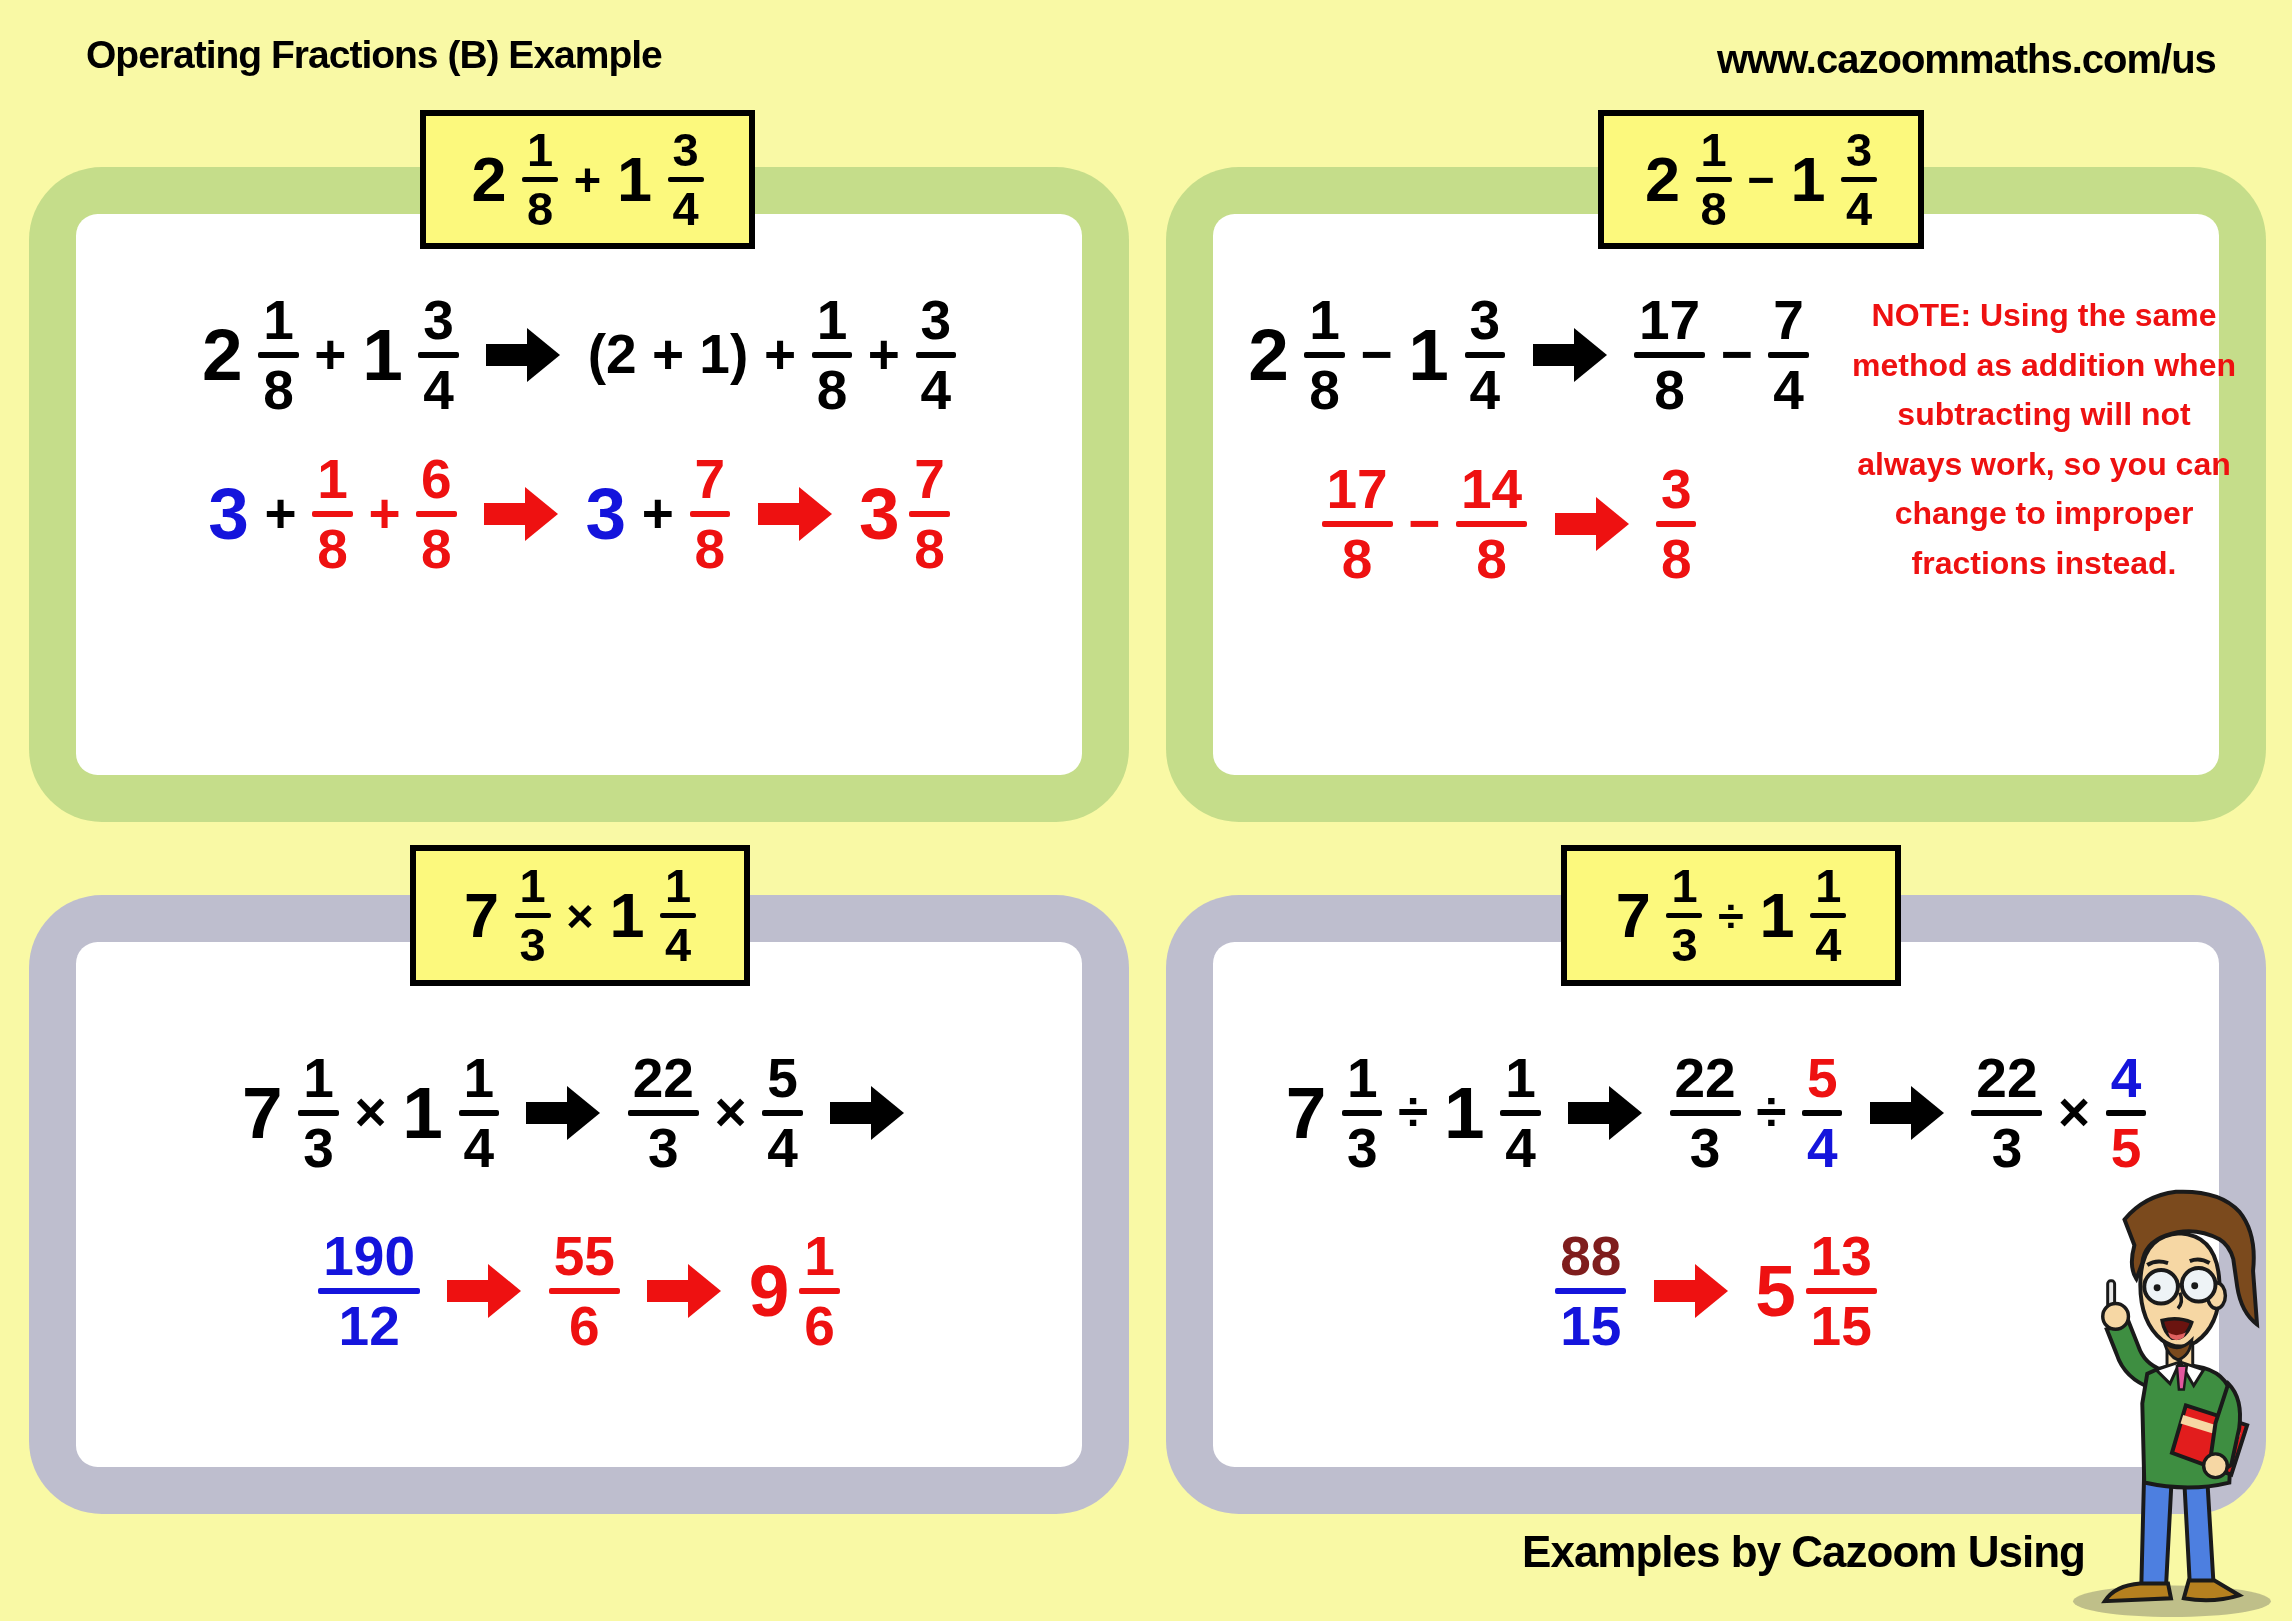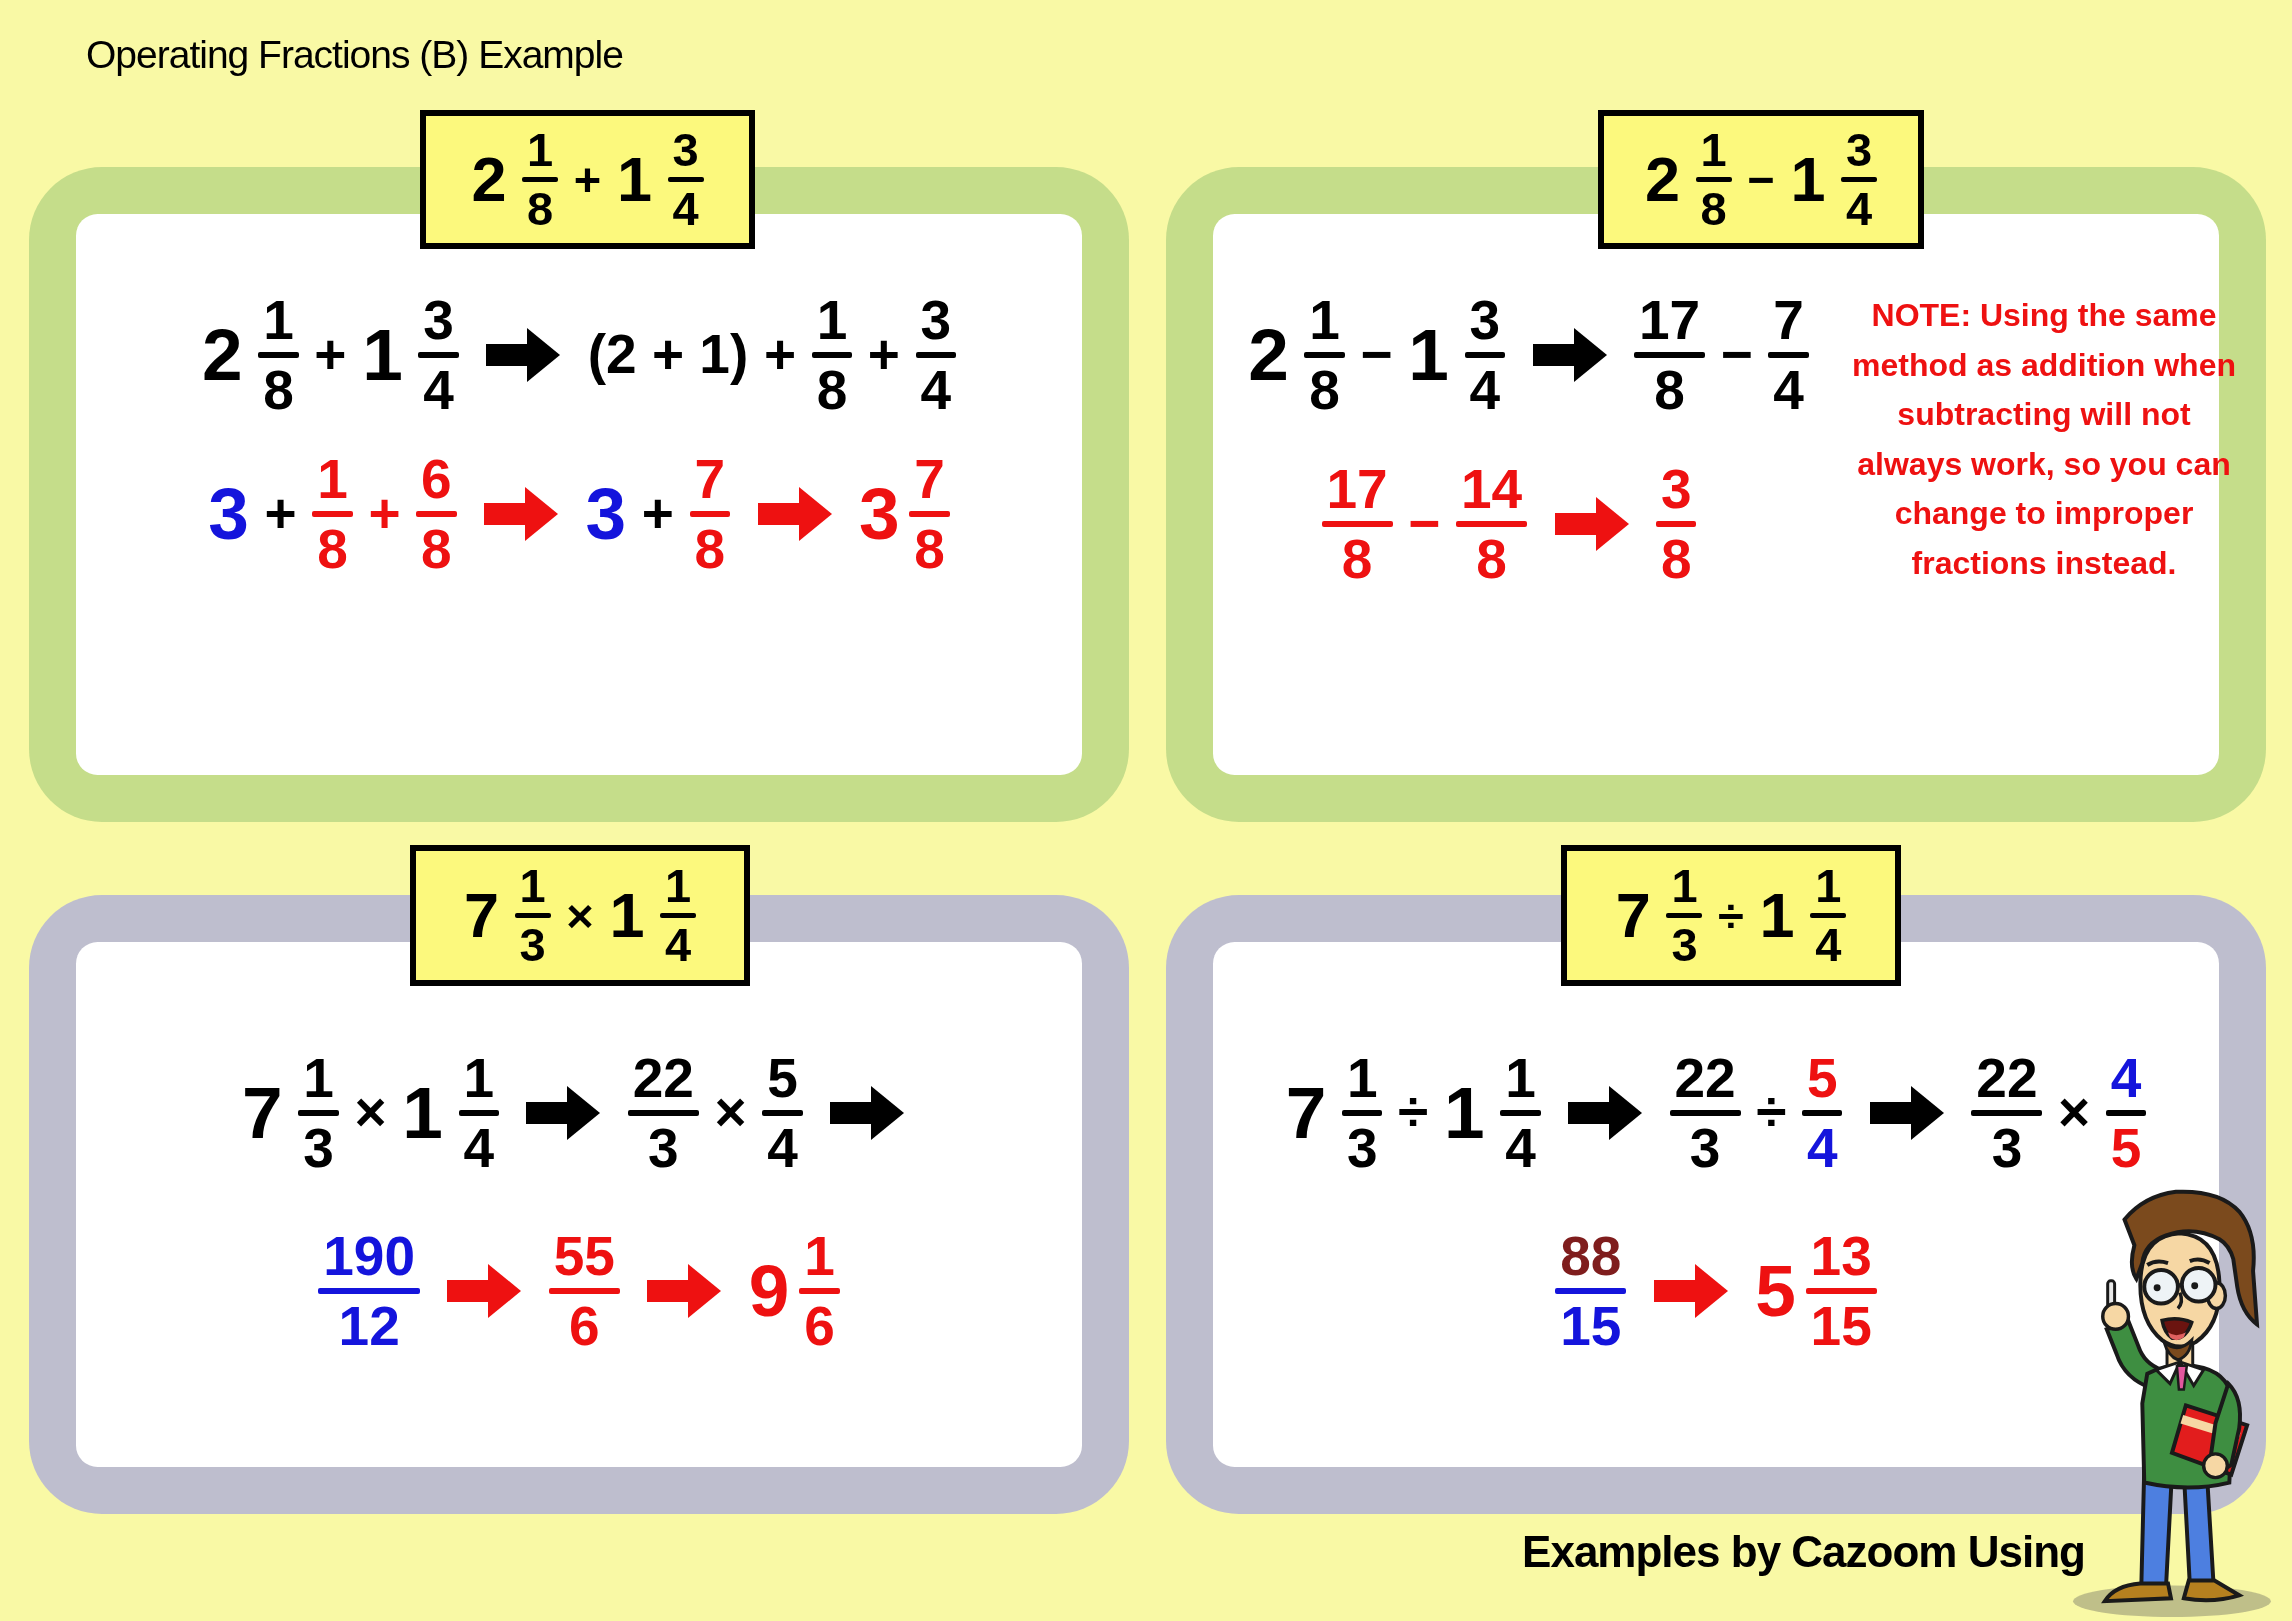--- a/index.html
+++ b/index.html
@@ -1,19 +1,19 @@
 <!DOCTYPE html>
 <html style="--page-bg: #F9F9A5; --panel-bg: #FFFFFF; --green: #C5DD8A; --gray: #BEBECE; --tbox: #FCF97D; --red: #EE1111;"><head>
 <meta charset="utf-8">
 <style>
   html,body{margin:0;padding:0;background:#e8e8e8;}
   .page{position:relative;width:2293px;height:1621px;overflow:hidden;
         background:var(--page-bg,#F9F9A5);
         font-family:"Liberation Sans",sans-serif;color:#000;}
-  .hdr-title{position:absolute;left:86px;top:33px;font-size:39px;font-weight:normal;letter-spacing:-1px;text-align:right;}
+  .hdr-title{position:absolute;left:86px;top:33px;font-size:39px;font-weight:bold;letter-spacing:-1px;text-align:right;}
   .site-url{position:absolute;left:1717px;top:37px;width:549px;font-size:40px;font-weight:bold;letter-spacing:-1px;}
   .panel{position:absolute;border-radius:73px;}
   .panel.green{background:var(--green,#C5DD8A);}
   .panel.gray{background:var(--gray,#BEBECE);}
   .panel .inner{position:absolute;inset:47px;background:var(--panel-bg,#FFFFFF);border-radius:21.6px;}
   .titlebox{position:absolute;background:var(--tbox,#FCF97D);border:6.9px solid #000;z-index:6;}
   .math{display:flex;align-items:center;justify-content:center;gap:15.7px;font-weight:bold;}
   .prow{position:absolute;left:29px;right:29px;}
   .mnum{font-size:73px;line-height:1;}
   .mop{font-size:55px;line-height:1;}
@@ -32,20 +32,21 @@
   .footer-credit{position:absolute;left:1470px;top:1527px;width:667px;text-align:center;
                  font-size:44px;font-weight:bold;letter-spacing:-1px;}
   .mascot{position:absolute;left:2045px;top:1176px;width:248px;height:445px;z-index:9;}
 </style>
 </head>
 <body>
 
 <div class="page">
 
   <div class="hdr-title">Operating Fractions (B) Example</div>
+  <div class="site-url">www.cazoommaths.com/us</div>
 
   <div class="panel green" style="left:29px;top:167px;width:1100px;height:655px;">
     <div class="inner"></div>
     <div class="math prow" style="top:125px;">
         <span class="mnum" style="color: rgb(0, 0, 0);">2</span>
         <span class="frac">
           <span class="fn" style="color: rgb(0, 0, 0);">1</span>
           <span class="fbar" style="background: rgb(0, 0, 0);"></span>
           <span class="fd" style="color: rgb(0, 0, 0);">8</span>
         </span>

